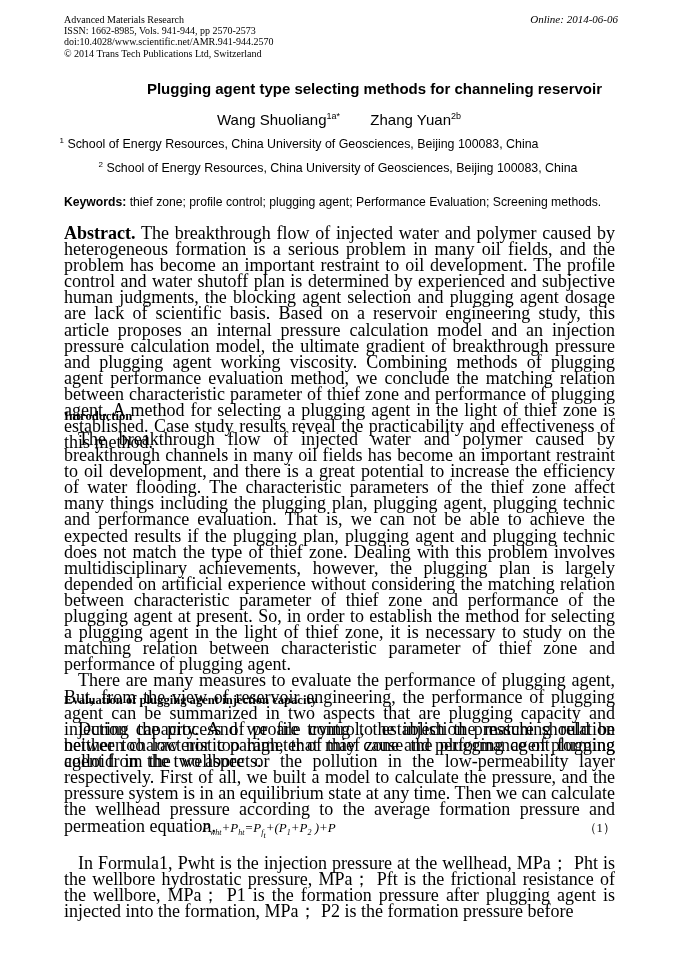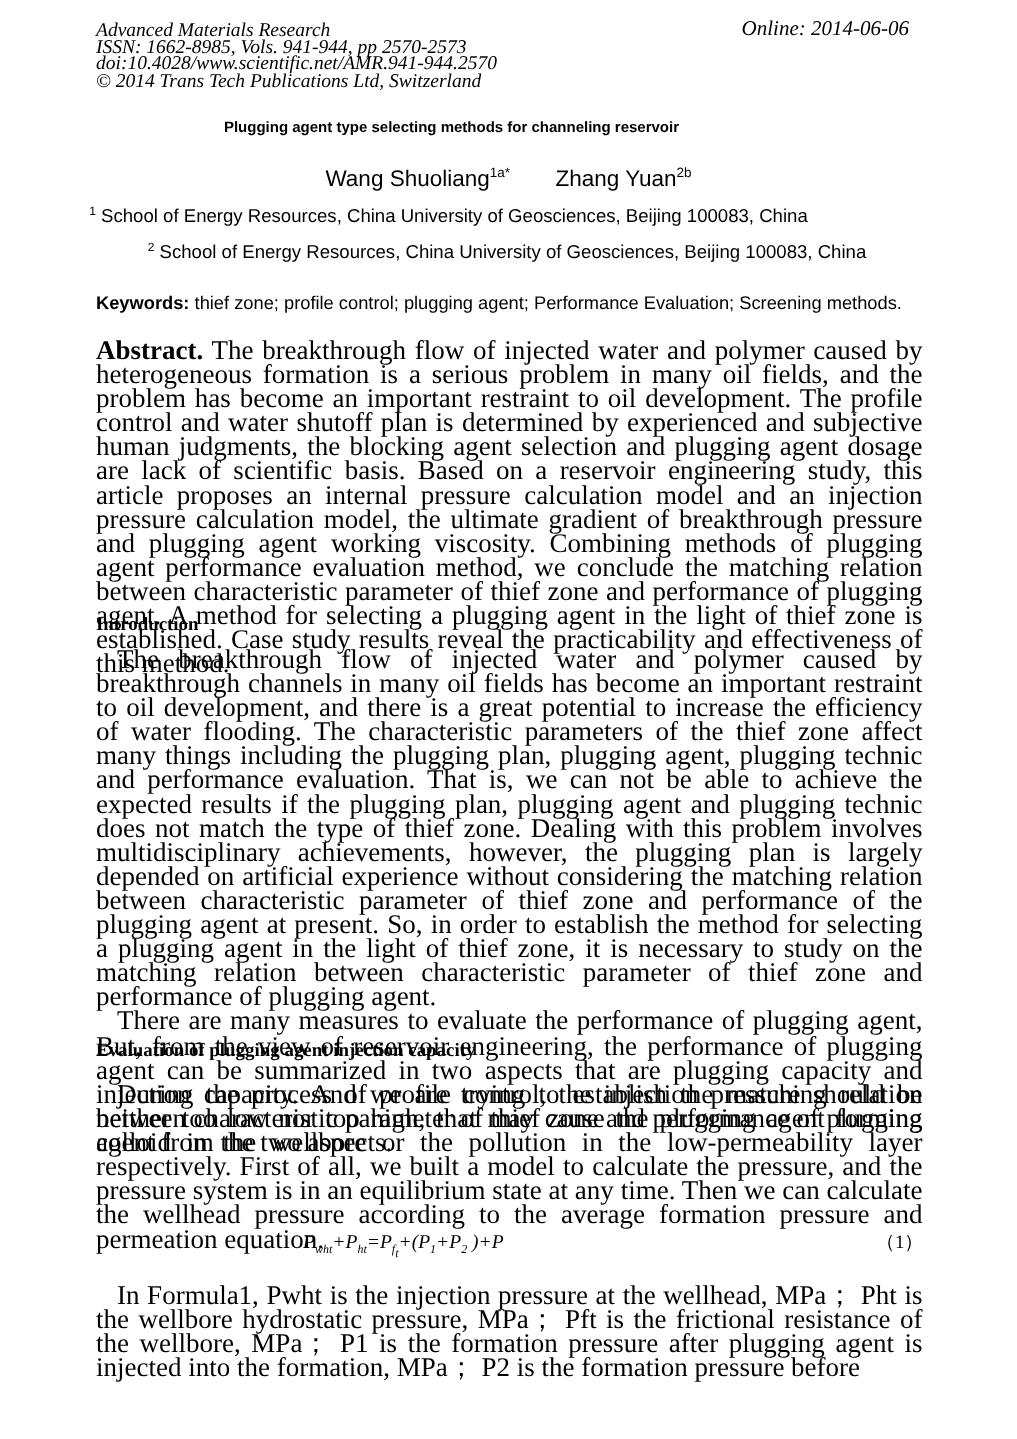--- a/index.html
+++ b/index.html
@@ -1,21 +1,21 @@
 <!DOCTYPE html>
 <html><head>
 <meta charset="utf-8">
 <style>
   html, body { margin: 0; padding: 0; background: #ffffff; }
   body { width: 678px; height: 959px; position: relative; overflow: hidden; color: #000; }
   .serif { font-family: "Liberation Serif", "DejaVu Serif", serif; }
   .sans { font-family: "Liberation Sans", "DejaVu Sans", sans-serif; text-align: center; }
-  .hdr { position: absolute; top: 14px; left: 64px; font-style: italic; font-size: 13px; line-height: 11.2px; }
-  .hdr-right { position: absolute; top: 14px; right: 72px; font-style: italic; font-size: 14px; line-height: 11.2px; }
-  .title { position: absolute; top: 80px; left: 0; width: 602px; text-align: center; font-weight: bold; font-size: 10px; }
+  .hdr { position: absolute; top: 14px; left: 64px; font-size: 10px; line-height: 11.2px; }
+  .hdr-right { position: absolute; top: 14px; right: 60px; font-style: italic; font-size: 11px; line-height: 11.2px; }
+  .title { position: absolute; top: 80px; left: 0; width: 602px; text-align: right; font-weight: bold; font-size: 15px; }
   .authors { position: absolute; top: 111px; left: 0; width: 678px; text-align: center; font-size: 15px; }
   .authors sup { font-size: 9px; vertical-align: 6px; line-height: 0; }
   .gap { display: inline-block; width: 22px; }
   .aff { position: absolute; left: 0; width: 598px; text-align: center; font-size: 12.4px; }
   .aff sup { font-size: 8px; vertical-align: 5px; line-height: 0; }
   .kw { position: absolute; top: 195px; left: 64px; font-size: 12.2px; }
   .body-block { position: absolute; left: 64px; width: 551px; font-size: 18px; line-height: 16.1px; text-align: justify; }
   .indent { text-indent: 14px; }
   .heading { position: absolute; left: 64px; font-weight: bold; font-size: 12.6px; }
   .eq { position: absolute; top: 820px; left: 202px; font-style: italic; font-size: 13px; }

